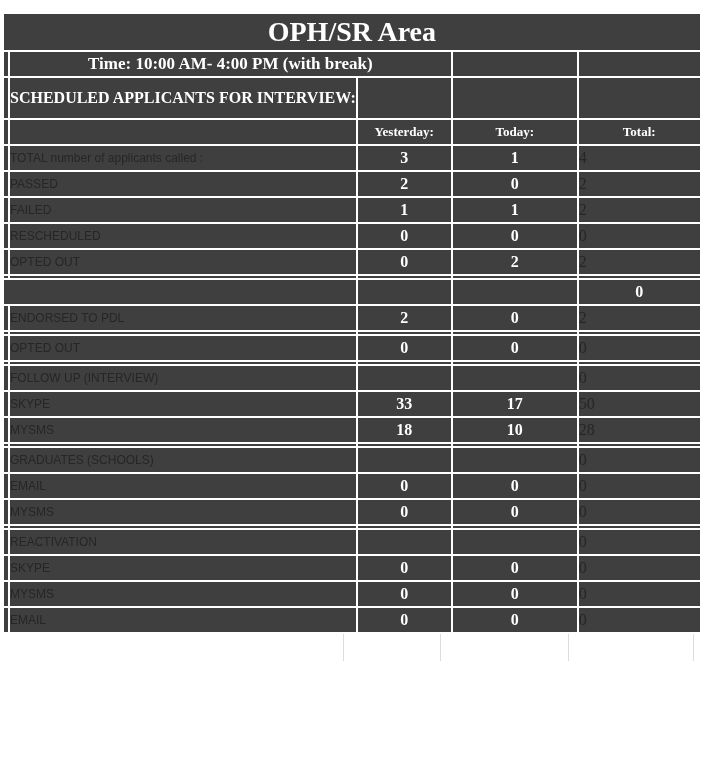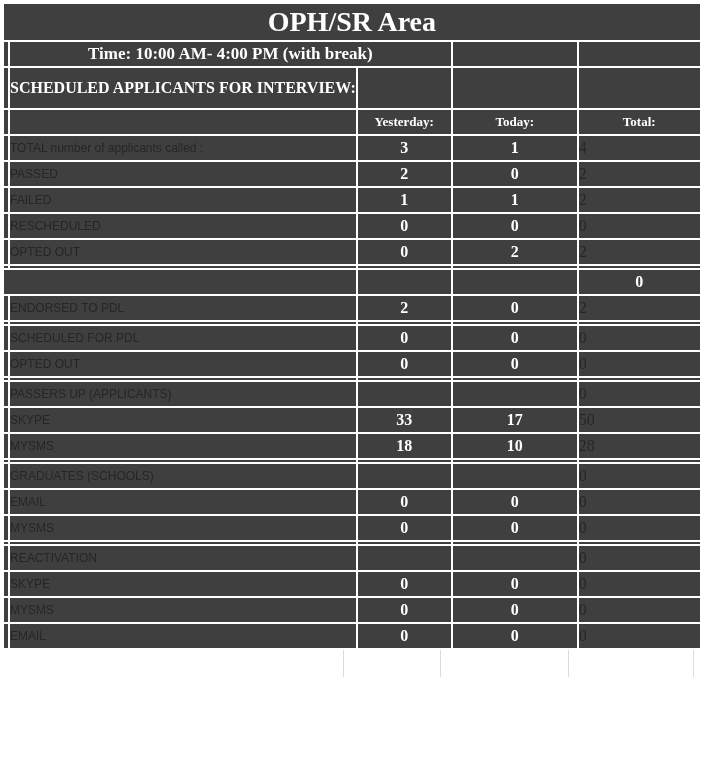--- a/index.html
+++ b/index.html
@@ -11,21 +11,21 @@
   }
   .sheet {
     position: relative;
     width: 721px;
     height: 757px;
     overflow: hidden;
     background: #ffffff;
   }
   table.report {
     border-collapse: collapse;
-    margin: 2px 0 0 2px;
+    margin: 12px 0 0 2px;
     table-layout: fixed;
   }
   table.report td {
     border: 2px solid #ffffff;
     background: #3f3f3f;
     padding: 0;
     overflow: hidden;
     white-space: nowrap;
   }
   
@@ -214,42 +214,35 @@
         </tr>
         <tr class="spacer-row">
           <td></td>
           <td></td>
           <td></td>
           <td></td>
           <td></td>
         </tr>
         <tr class="data-row">
           <td class="cell-a"></td>
-          <td class="cell-label">SCHEDULED FOR PDL</td>
-          <td class="cell-value">0</td>
-          <td class="cell-value">0</td>
-          <td class="cell-total">0</td>
-        </tr>
-        <tr class="data-row">
-          <td class="cell-a"></td>
           <td class="cell-label">OPTED OUT</td>
           <td class="cell-value">0</td>
           <td class="cell-value">0</td>
           <td class="cell-total">0</td>
         </tr>
         <tr class="spacer-row">
           <td></td>
           <td></td>
           <td></td>
           <td></td>
           <td></td>
         </tr>
         <tr class="data-row">
           <td class="cell-a"></td>
-          <td class="cell-label">PASSERS UP (APPLICANTS)</td>
+          <td class="cell-label">FOLLOW UP (INTERVIEW)</td>
           <td class="cell-value"></td>
           <td class="cell-value"></td>
           <td class="cell-total">0</td>
         </tr>
         <tr class="data-row">
           <td class="cell-a"></td>
           <td class="cell-label">SKYPE</td>
           <td class="cell-value">33</td>
           <td class="cell-value">17</td>
           <td class="cell-total">50</td>

